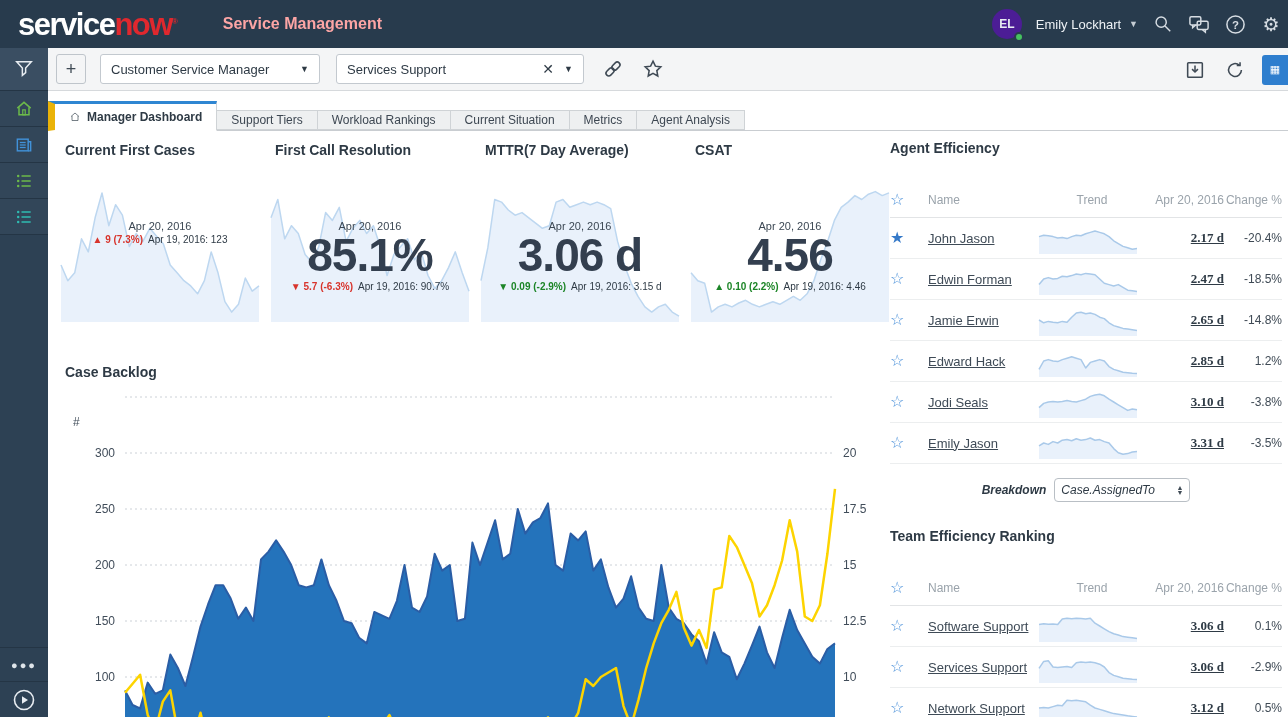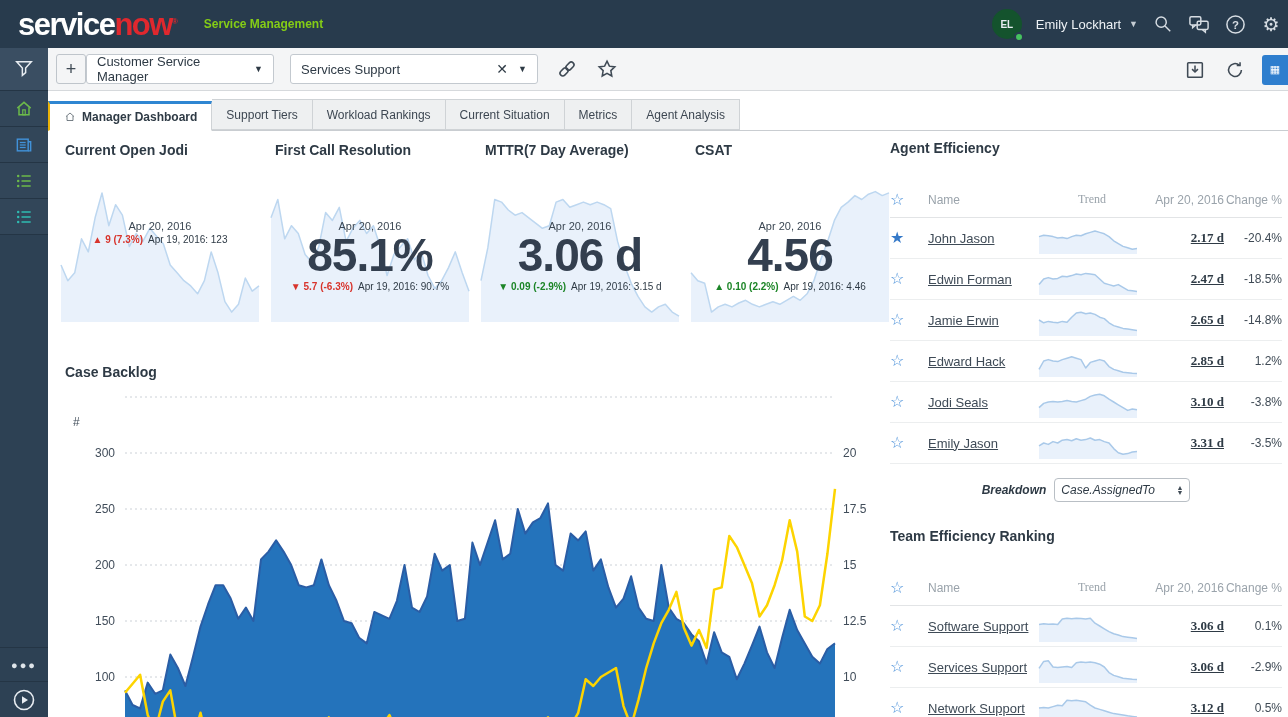--- a/index.html
+++ b/index.html
@@ -1,59 +1,59 @@
 <!DOCTYPE html>
 <html><head>
 <meta charset="utf-8">
 <style>
   * { margin:0; padding:0; box-sizing:border-box; }
   body { font-family:"Liberation Sans", sans-serif; background:#e8e8e8; }
   .page { position:relative; width:1288px; height:717px; background:#fff; overflow:hidden; }
 
   
-  .tophdr { position:absolute; left:0; top:0; width:1288px; height:48px; background:#283b4d; display:flex; align-items:center; z-index:30; }
+  .tophdr { position:absolute; left:0; top:0; width:1288px; height:48px; background:#283b4d; display:flex; align-items:center; z-index:30;gap:19px; }
   .logo { margin-left:18px; font-size:31px; font-weight:bold; letter-spacing:-1.5px; line-height:1; }
   .logo .w { color:#ffffff; } .logo .r { color:#e0282e; }
   .logo sup { font-size:8px; color:#e0282e; letter-spacing:0; }
-  .product { color:#84cc16; font-size:12px; font-weight:bold; margin-left:26px; }
+  .product { color:#fca5a5; font-size:16px; font-weight:bold; margin-left:26px; }
   .hdr-right { position:absolute; right:6px; top:0; height:48px; display:flex; align-items:center; gap:14px; }
-  .avatar { position:relative; width:30px; height:30px; border-radius:50%; background:#14532d; color:#e8edf2; font-size:10px; font-weight:bold; display:flex; align-items:center; justify-content:center; }
+  .avatar { position:relative; width:30px; height:30px; border-radius:50%; background:#4c1d95; color:#e8edf2; font-size:12px; font-weight:bold; display:flex; align-items:center; justify-content:center; }
   .presence { position:absolute; right:-2px; bottom:-3px; width:10px; height:10px; border-radius:50%; background:#46c35f; border:2px solid #283b4d; }
   .uname { color:#eef2f6; font-size:13px; }
   .caret { color:#c6cdd4; font-size:9px; margin-left:-6px; }
   .hicon { width:22px; height:22px; display:flex; align-items:center; justify-content:center; color:#d7dde3; }
   .hicon svg { stroke:#d7dde3; fill:none; stroke-width:1.6; }
   .gear-glyph { font-size:19px; color:#d7dde3; }
 
   
   .sidebar { position:absolute; left:0; top:48px; width:48px; bottom:0; background:#2d4154; z-index:20; }
   .tile { width:48px; height:36px; display:flex; align-items:center; justify-content:center; border-bottom:1px solid #243545; background:#324659; cursor:pointer; }
   .tile.tall { height:43px; background:#3a4e62; }
   .side-bottom { position:absolute; bottom:0; left:0; width:48px; }
   .dots { color:#dfe5ea; font-size:11px; letter-spacing:2px; height:34px; display:flex; align-items:center; justify-content:center; border-top:1px solid #243545; cursor:pointer;}
   .playtile { height:36px; display:flex; align-items:center; justify-content:center; border-top:1px solid #243545; cursor:pointer; }
 
   
   .toolbar { position:absolute; left:48px; top:48px; width:1240px; height:43px; background:#f4f5f6; border-bottom:1px solid #d6d9dc; display:flex; align-items:center; z-index:10; }
   .addbtn { width:30px; height:30px; margin-left:8px; border:1px solid #bfc5cb; border-radius:3px; background:#f4f5f6; font-size:18px; color:#3f4a55; display:flex; align-items:center; justify-content:center; cursor:pointer; }
   .combo { height:30px; background:#fff; border:1px solid #c3c9cf; border-radius:3px; display:flex; align-items:center; padding:0 10px; font-size:13px; color:#2e3a45; cursor:pointer; }
-  .combo1 { width:188px; }
+  .combo1 { width:220px; margin-left:14px; }
   .combo2 { width:248px; margin-left:16px; }
   .combo .grow { flex:1; }
   .combo .x { font-size:14px; color:#2e3a45; margin-right:10px; cursor:pointer; }
   .combo .dn { font-size:9px; color:#2e3a45; }
   .tbicon { margin-left:18px; cursor:pointer; display:flex; align-items:center; justify-content:center; }
   .tbicon svg { stroke:#3f4a55; fill:none; stroke-width:1.7; }
   .tb-right { position:absolute; right:0; top:0; height:43px; display:flex; align-items:center; }
   .bluebtn { width:26px; height:30px; background:#2e7ece; border-radius:3px 0 0 3px; margin-left:16px; display:flex; align-items:center; justify-content:center; color:#fff; font-size:11px; cursor:pointer; }
 
   
   .tabbar { position:absolute; left:48px; top:101px; right:0; height:30px; display:flex; align-items:flex-end; border-bottom:1px solid #c9cdd1; z-index:5; }
-  .tab { height:31px; background:#eef0f1; border:1px solid #cfd3d6; border-left:none; font-size:12px; color:#3d4752; display:flex; align-items:center; padding:0 14px; cursor:pointer; white-space:nowrap; }
-  .tab.first { border-left:2px solid #eab308; }
+  .tab { height:20px; background:#eef0f1; border:1px solid #cfd3d6; border-left:none; font-size:12px; color:#3d4752; display:flex; align-items:center; padding:0 14px; cursor:pointer; white-space:nowrap; }
+  .tab.first { border-left:7px solid #eab308; }
   .tab.active { height:30px; background:#fff; border-top:3px solid #2f86d2; border-bottom:1px solid #fff; margin-bottom:-1px; font-weight:bold; color:#2e3a45; gap:6px; }
   .tab.active svg { stroke:#4a555f; fill:none; stroke-width:1.5; }
 
   
   .kpis { position:absolute; left:60px; top:142px; display:flex; }
   .kpi { position:relative; width:200px; height:182px; margin-right:10px; }
   .kpi-title { font-size:14px; font-weight:bold; color:#2e3a45; padding-left:5px; }
   .kpi-spark { position:absolute; left:0; top:45px; }
   .kpi-text { position:absolute; left:0; top:78px; width:100%; text-align:center; }
   .kpi-date { font-size:11px; color:#3c4854; }
@@ -71,21 +71,21 @@
   
   .rpanel { position:absolute; left:890px; top:140px; width:392px; }
   .sec-title { font-size:14px; font-weight:bold; color:#2e3a45; }
   .thead { display:grid; grid-template-columns:38px 110px 108px 78px 58px; align-items:center; height:36px; margin-top:26px; border-bottom:1px solid #e2e4e6; font-size:12px; color:#9aa3ab; }
   .trow { display:grid; grid-template-columns:38px 110px 108px 78px 58px; align-items:center; height:41px; border-bottom:1px solid #eceeef; }
   .star { font-size:16px; color:#4a90d9; cursor:pointer; line-height:1; }
   .star.filled { color:#3579c8; }
   .cname { font-size:13px; color:#3e4a56; text-decoration:underline; cursor:pointer; white-space:nowrap; }
   .cval { font-size:13px; font-weight:bold; color:#2e3a45; text-decoration:underline; text-align:right; cursor:pointer;font-family:Liberation Serif, serif; }
   .cchg { font-size:12px; color:#3f4a55; text-align:right; }
-  .ctr { text-align:center;font-family:Liberation Serif, serif; }
+  .ctr { text-align:center; }
   .cright { text-align:right; }
   .spark { display:block; }
 
   .breakdown { display:flex; align-items:center; justify-content:center; gap:8px; margin-top:12px; height:28px;font-style:italic; }
   .bk-label { font-size:12px; color:#2e3a45; font-weight:bold; }
   .bk-select { width:136px; height:24px; border:1px solid #b9bfc5; border-radius:4px; background:#fff; display:flex; align-items:center; padding:0 6px; font-size:12px; color:#2e3a45; cursor:pointer; }
   .bk-select .grow { flex:1; }
   .spinner { display:flex; flex-direction:column; line-height:5px; font-size:7px; color:#3f4a55; }
 
   .team-title { margin-top:24px; }
@@ -243,21 +243,21 @@
     <div class="tab">
         <span>Metrics</span>
       </div>
     <div class="tab">
         <span>Agent Analysis</span>
       </div>
   </div>
 
   <div class="kpis">
     <div class="kpi">
-      <div class="kpi-title">Current Open Jodi</div>
+      <div class="kpi-title">Current First Cases</div>
       <svg class="kpi-spark" width="200" height="135">
           <polygon points="1.0,78.0 7.8,93.7 14.7,85.8 21.5,51.8 28.3,64.9 35.1,30.8 42.0,5.9 48.8,38.7 55.6,17.7 62.4,28.2 69.3,59.6 76.1,46.5 82.9,54.4 89.8,41.3 96.6,49.2 103.4,57.0 110.2,78.0 117.1,85.8 123.9,93.7 130.7,98.9 137.6,106.8 144.4,93.7 151.2,64.9 158.0,85.8 164.9,114.7 171.7,125.1 178.5,117.3 185.3,91.1 192.2,104.2 199.0,98.9 199,135 1,135" fill="#e9f1fb"></polygon>
           <polyline points="1.0,78.0 7.8,93.7 14.7,85.8 21.5,51.8 28.3,64.9 35.1,30.8 42.0,5.9 48.8,38.7 55.6,17.7 62.4,28.2 69.3,59.6 76.1,46.5 82.9,54.4 89.8,41.3 96.6,49.2 103.4,57.0 110.2,78.0 117.1,85.8 123.9,93.7 130.7,98.9 137.6,106.8 144.4,93.7 151.2,64.9 158.0,85.8 164.9,114.7 171.7,125.1 178.5,117.3 185.3,91.1 192.2,104.2 199.0,98.9" fill="none" stroke="#bdd7f0" stroke-width="1.5" stroke-linejoin="round"></polyline>
         </svg>
       <div class="kpi-text">
         <div class="kpi-date">Apr 20, 2016</div>
         <div class="kpi-delta"><span class="d red">▲ 9 (7.3%)</span>&nbsp; <span>Apr 19, 2016: 123</span></div>
       </div>
     </div>
     <div class="kpi">

